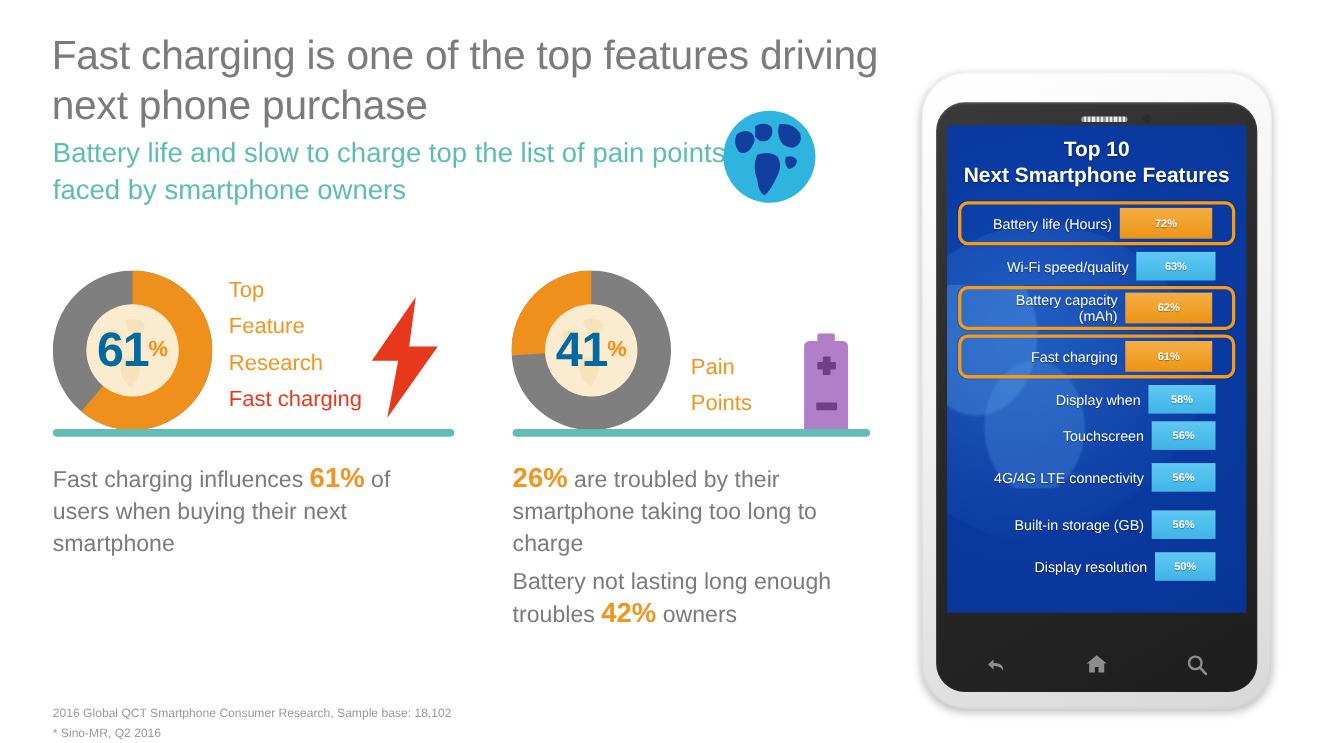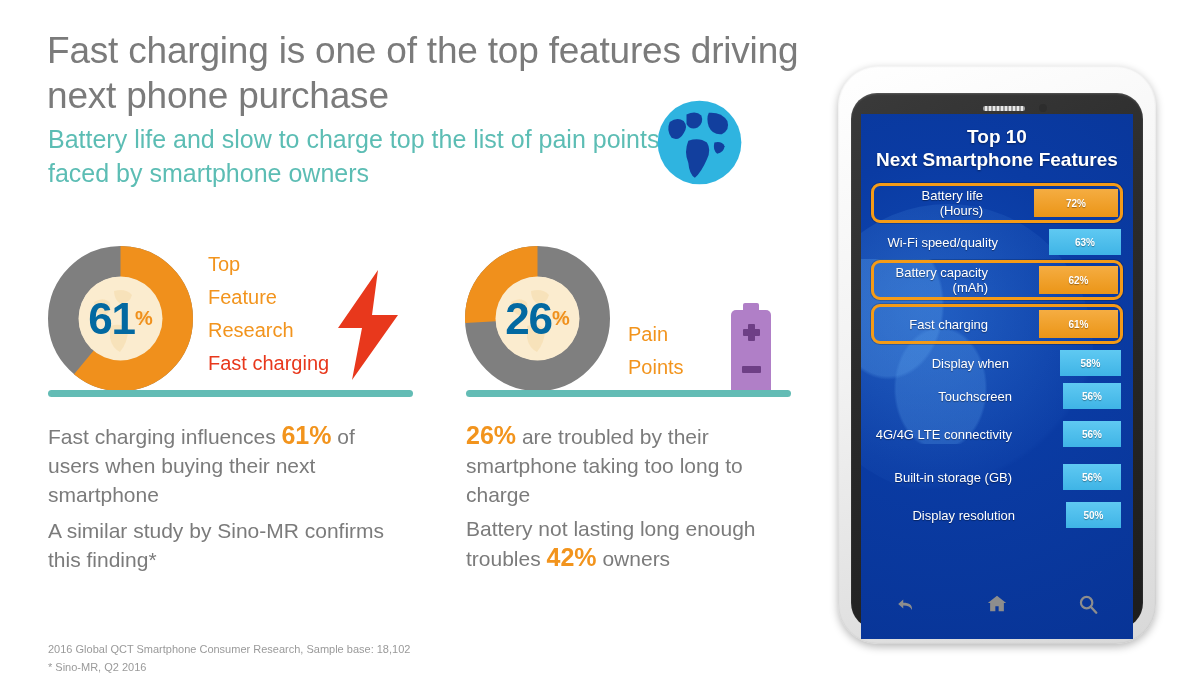--- a/index.html
+++ b/index.html
@@ -86,21 +86,21 @@
   .speaker{
     position:absolute;left:132px;top:13px;width:42px;height:5px;
     background:repeating-linear-gradient(90deg,#9a9a9a 0 2px,#e9e9e9 2px 4px);
     border-radius:2px;
   }
   .camera{
     position:absolute;left:188px;top:11px;width:8px;height:8px;
     border-radius:50%;background:#2d2d2d;
   }
   .screen{
-    position:absolute;left:23px;top:48px;width:272px;height:525px;
+    position:absolute;left:23px;top:48px;width:272px;height:443px;
     background:radial-gradient(circle at 30% 38%,#1049b4 0%,#0a3ba3 42%,#083496 100%);
     overflow:hidden;
   }
   .screen-globe{
     position:absolute;left:-58px;top:90px;width:290px;height:290px;
     border-radius:50%;
     background:radial-gradient(circle at 40% 35%,rgba(80,150,230,.30),rgba(40,100,200,.10) 70%,rgba(0,0,0,0) 72%);
   }
   .screen-globe:after{
     content:"";position:absolute;left:40px;top:55px;width:150px;height:185px;
@@ -109,21 +109,21 @@
       radial-gradient(ellipse at 65% 70%,rgba(90,160,235,.28) 0 32%,rgba(0,0,0,0) 34%);
   }
   .scr-title{
     position:relative;margin:11px 0 0 0;text-align:center;color:#ffffff;
     font-size:19px;line-height:23px;font-weight:700;
     text-shadow:0 1px 2px rgba(0,0,0,.45);
   }
   .rows{position:relative;margin-top:12px;}
   .row{
     position:relative;display:flex;align-items:center;justify-content:flex-end;
-    height:30px;margin:0 10px 3px 10px;padding:0 2px;gap:44px;
+    height:30px;margin:0 10px 3px 10px;padding:0 18px;
   }
   .row.hi{
     border:3px solid #f59b17;border-radius:9px;height:34px;margin-bottom:4px;
     box-shadow:0 0 0 1px rgba(0,0,0,.18);
   }
   .row-label{
     color:#ffffff;font-size:13px;line-height:15px;text-align:right;
     padding-right:7px;flex:1 1 auto;text-shadow:0 1px 1px rgba(0,0,0,.4);
   }
   .row-bar{
@@ -196,39 +196,38 @@
         <polygon points="40,0 0,58 24,58 14,110 60,45 34,45" fill="#e8381c"></polygon>
       </svg>
     </div>
   </div>
 
   <div class="rule rule-a"></div>
 
   <div class="copy copy-a1">
     <span>Fast charging influences </span><b>61%</b><span> of users when buying their next smartphone</span>
   </div>
-  <div class="copy copy-a2">A similar study by Sino-MR confirms this finding*</div>
 
   <div class="panel panel-b">
 
     <div class="donut-wrap" style="left:0;top:0;">
       <div class="donut">
         <svg viewBox="0 0 145 145" width="145" height="145">
           <circle cx="72.5" cy="72.5" r="57" fill="none" stroke="#7f7f7f" stroke-width="31"></circle>
           <circle cx="72.5" cy="72.5" r="57" fill="none" stroke="#f0901c" stroke-width="31" stroke-dasharray="93.1 358.1" transform="rotate(-90 72.5 72.5) scale(1,-1) translate(0,-145)"></circle>
           <circle cx="72.5" cy="72.5" r="42" fill="#fbeccf"></circle>
           <g opacity="0.5" fill="#f5d9a6">
             <path d="M46 56 Q56 50 62 57 Q64 66 56 70 Q47 68 46 56 Z"></path>
             <path d="M66 45 Q78 42 84 49 Q82 57 73 58 Q66 54 66 45 Z"></path>
             <path d="M62 80 Q74 76 80 84 Q80 96 72 106 Q64 102 62 92 Z"></path>
             <path d="M90 66 Q100 64 103 71 Q99 78 91 76 Z"></path>
           </g>
         </svg>
         <div class="donut-center">
-          <span class="dval big">26</span>
+          <span class="dval big">41</span>
             <span class="dpct">%</span>
         </div>
       </div>
     </div>
 
     <div class="panel-title" style="left:163px;top:72px;">
       <div>Pain</div>
       <div>Points</div>
     </div>
 

